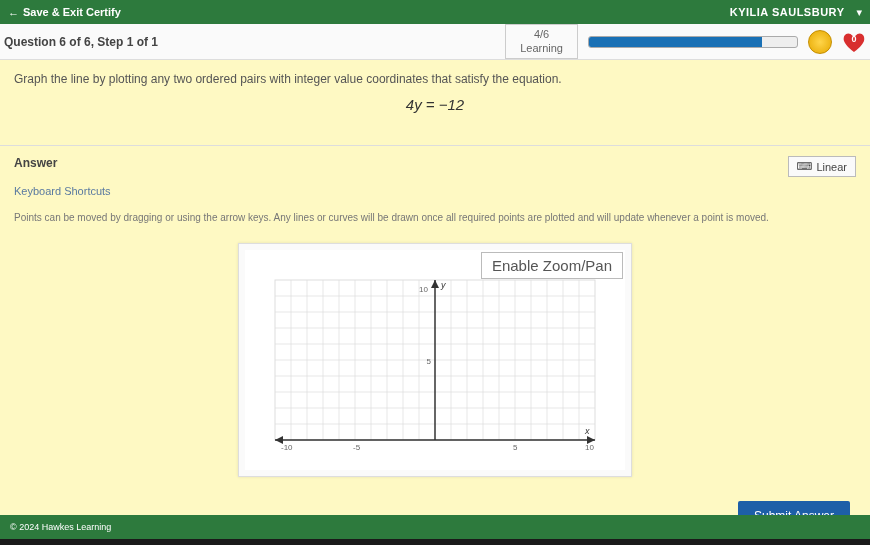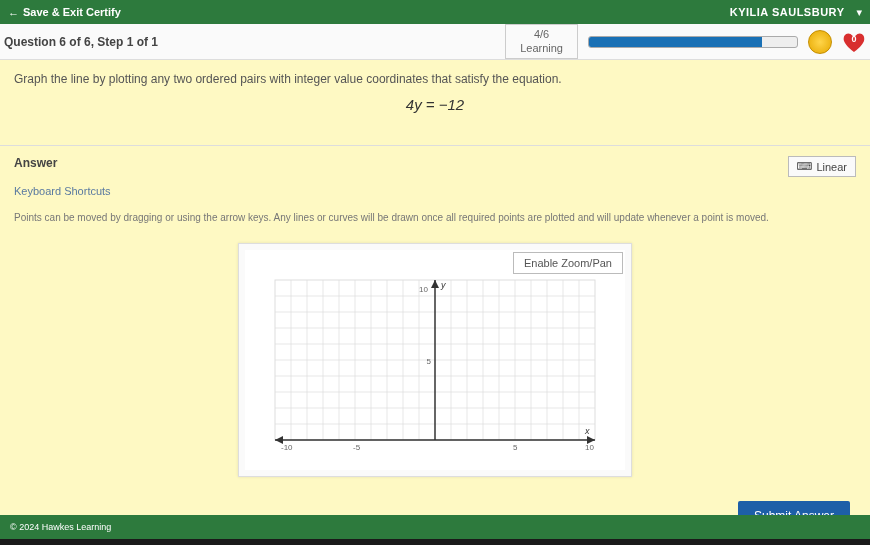--- a/index.html
+++ b/index.html
@@ -27,21 +27,21 @@
 .prompt { padding: 12px 14px; font-size: 12px; color: #555; }
 .equation { text-align: center; font-size: 15px; font-style: italic; margin-top: 10px; padding-bottom: 20px; color: #333; }
 .answer-header { border-top: 1px solid #ddd; display: flex; padding: 10px 14px 2px; font-size: 12px; color: #444; }
 .answer-header .label { font-weight: bold; flex: 1; }
 .keypad-btn { border: 1px solid #bbb; padding: 3px 8px; font-size: 11px; background: #fafafa; display: flex; align-items: center; gap: 4px; cursor: pointer; }
 .shortcuts-row { text-align: left; padding: 2px 14px 8px; }
 .shortcuts-link { font-size: 11px; color: #5a7aa0; cursor: pointer; }
 .instructions { padding: 4px 14px 10px; font-size: 10px; color: #777; line-height: 1.4; }
 .graph-area { margin: 0 14px; padding: 8px; text-align: center; }
 .graph-box { display: inline-block; border: 1px solid #ddd; background: #fafafa; padding: 6px; position: relative; box-shadow: 0 0 3px rgba(0,0,0,0.1); }
-.zoom-btn { position: absolute; top: 8px; right: 8px; border: 1px solid #bbb; background: #fff; padding: 4px 10px; font-size: 11px; color: #555; cursor: pointer; }
+.zoom-btn { position: absolute; top: 8px; right: 8px; border: 1px solid #bbb; background: #fff; padding: 4px 10px; font-size: 15px; color: #555; cursor: pointer; }
 .graph-svg { display: block; background: #fff; }
 .submit-row { text-align: right; padding: 12px 20px 20px; }
 .submit-btn { background: #1d5fa8; color: #fff; border: none; padding: 8px 16px; font-size: 12px; cursor: pointer; border-radius: 2px; }
 .footer { background: #2d7a3d; color: #fff; height: 24px; display: flex; align-items: center; padding: 0 10px; font-size: 9px; }
 </style>
 </head>
 <body>
 
 <div class="top-bar">
   <span class="back">←</span>

